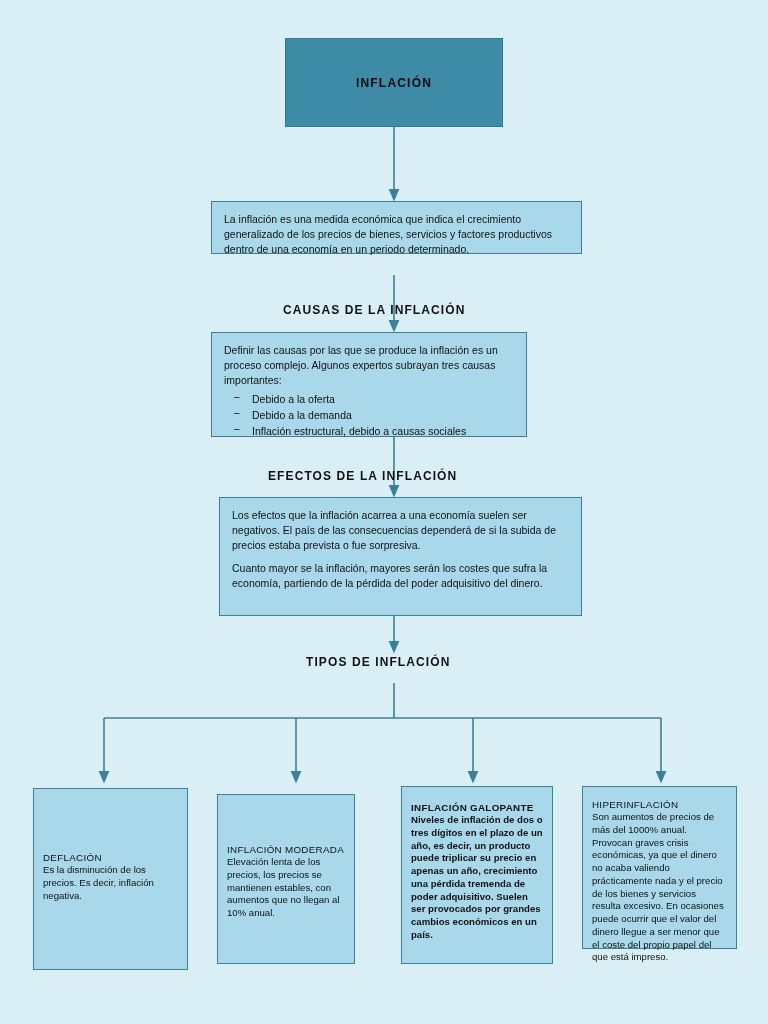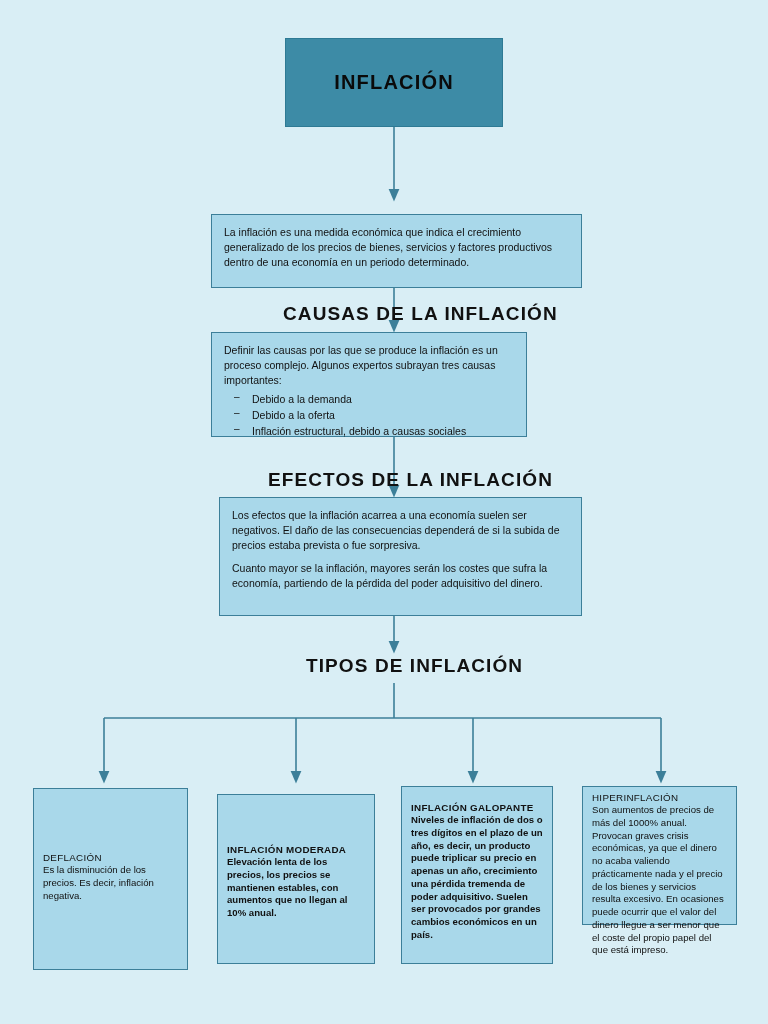--- a/index.html
+++ b/index.html
@@ -39,59 +39,59 @@
     width: 218px;
     height: 89px;
     background: #3d8ba6;
     border: 1px solid #2e7a94;
     display: flex;
     align-items: center;
     justify-content: center;
   }
   #title-box .title-text {
     color: #0a0a0a;
-    font-size: 20px;
+    font-size: 12px;
     font-weight: bold;
     letter-spacing: 1.2px;
   }
 
   
   .box {
     background: #a9d8ea;
     border: 1px solid #3c7f99;
     color: #111;
     font-size: 10.5px;
     line-height: 1.42;
     padding: 10px 12px;
     box-sizing: border-box;
   }
 
   #intro-box {
     left: 211px;
-    top: 214px;
+    top: 201px;
     width: 371px;
-    height: 74px;
+    height: 53px;
   }
   #causas-box {
     left: 211px;
     top: 332px;
     width: 316px;
     height: 105px;
   }
   #efectos-box {
     left: 219px;
     top: 497px;
     width: 363px;
     height: 119px;
   }
 
   .heading {
     position: absolute;
     color: #111;
-    font-size: 19px;
+    font-size: 12px;
     font-weight: bold;
     letter-spacing: 1.1px;
     white-space: nowrap;
   }
   #causas-heading { left: 283px; top: 303px; }
   #efectos-heading { left: 268px; top: 469px; }
   #tipos-heading { left: 306px; top: 655px; text-align: center; }
 
   ul.dash-list {
     list-style: none;
@@ -138,41 +138,40 @@
     width: 155px;
     height: 182px;
     display: flex;
     flex-direction: column;
     justify-content: flex-start;
     padding-top: 62px;
   }
   #leaf-moderada {
     left: 217px;
     top: 794px;
-    width: 158px;
+    width: 138px;
     height: 170px;
     display: flex;
     flex-direction: column;
     padding-top: 48px;
-    font-weight: bold;
   }
   #leaf-galopante {
     left: 401px;
     top: 786px;
     width: 152px;
     height: 178px;
     padding-top: 14px;
     font-weight: bold;
   }
   #leaf-hiper {
     left: 582px;
     top: 786px;
     width: 155px;
-    height: 139px;
-    padding-top: 4px;
+    height: 163px;
+    padding-top: 11px;
   }
 </style>
 </head>
 <body>
 
 <div class="canvas">
 
   <svg class="connectors" viewBox="0 0 768 1024">
     <defs>
       <marker id="arrow" markerWidth="9" markerHeight="9" refX="4.5" refY="4" orient="auto">
@@ -204,30 +203,30 @@
 
   <div class="node box" id="intro-box">
     <span>La inflación es una medida económica que indica el crecimiento generalizado de los precios de bienes, servicios y factores productivos dentro de una economía en un periodo determinado.</span>
   </div>
 
   <div class="heading" id="causas-heading">CAUSAS DE LA INFLACIÓN</div>
 
   <div class="node box" id="causas-box">
     <div>Definir las causas por las que se produce la inflación es un proceso complejo. Algunos expertos subrayan tres causas importantes:</div>
     <ul class="dash-list">
+      <li>Debido a la oferta</li>
       <li>Debido a la demanda</li>
-      <li>Debido a la oferta</li>
       <li>Inflación estructural, debido a causas sociales</li>
     </ul>
   </div>
 
   <div class="heading" id="efectos-heading">EFECTOS DE LA INFLACIÓN</div>
 
   <div class="node box" id="efectos-box">
-    <div style="margin-bottom:8px;">Los efectos que la inflación acarrea a una economía suelen ser negativos. El daño de las consecuencias dependerá de si la subida de precios estaba prevista o fue sorpresiva.</div>
+    <div style="margin-bottom:8px;">Los efectos que la inflación acarrea a una economía suelen ser negativos. El país de las consecuencias dependerá de si la subida de precios estaba prevista o fue sorpresiva.</div>
     <div>Cuanto mayor se la inflación, mayores serán los costes que sufra la economía, partiendo de la pérdida del poder adquisitivo del dinero.</div>
   </div>
 
   <div class="heading" id="tipos-heading">TIPOS DE INFLACIÓN</div>
 
   <div class="node leaf" id="leaf-deflacion">
     <span class="leaf-title">DEFLACIÓN</span>
     <span class="leaf-body"> Es la disminución de los precios. Es decir, inflación negativa.</span>
   </div>
 

